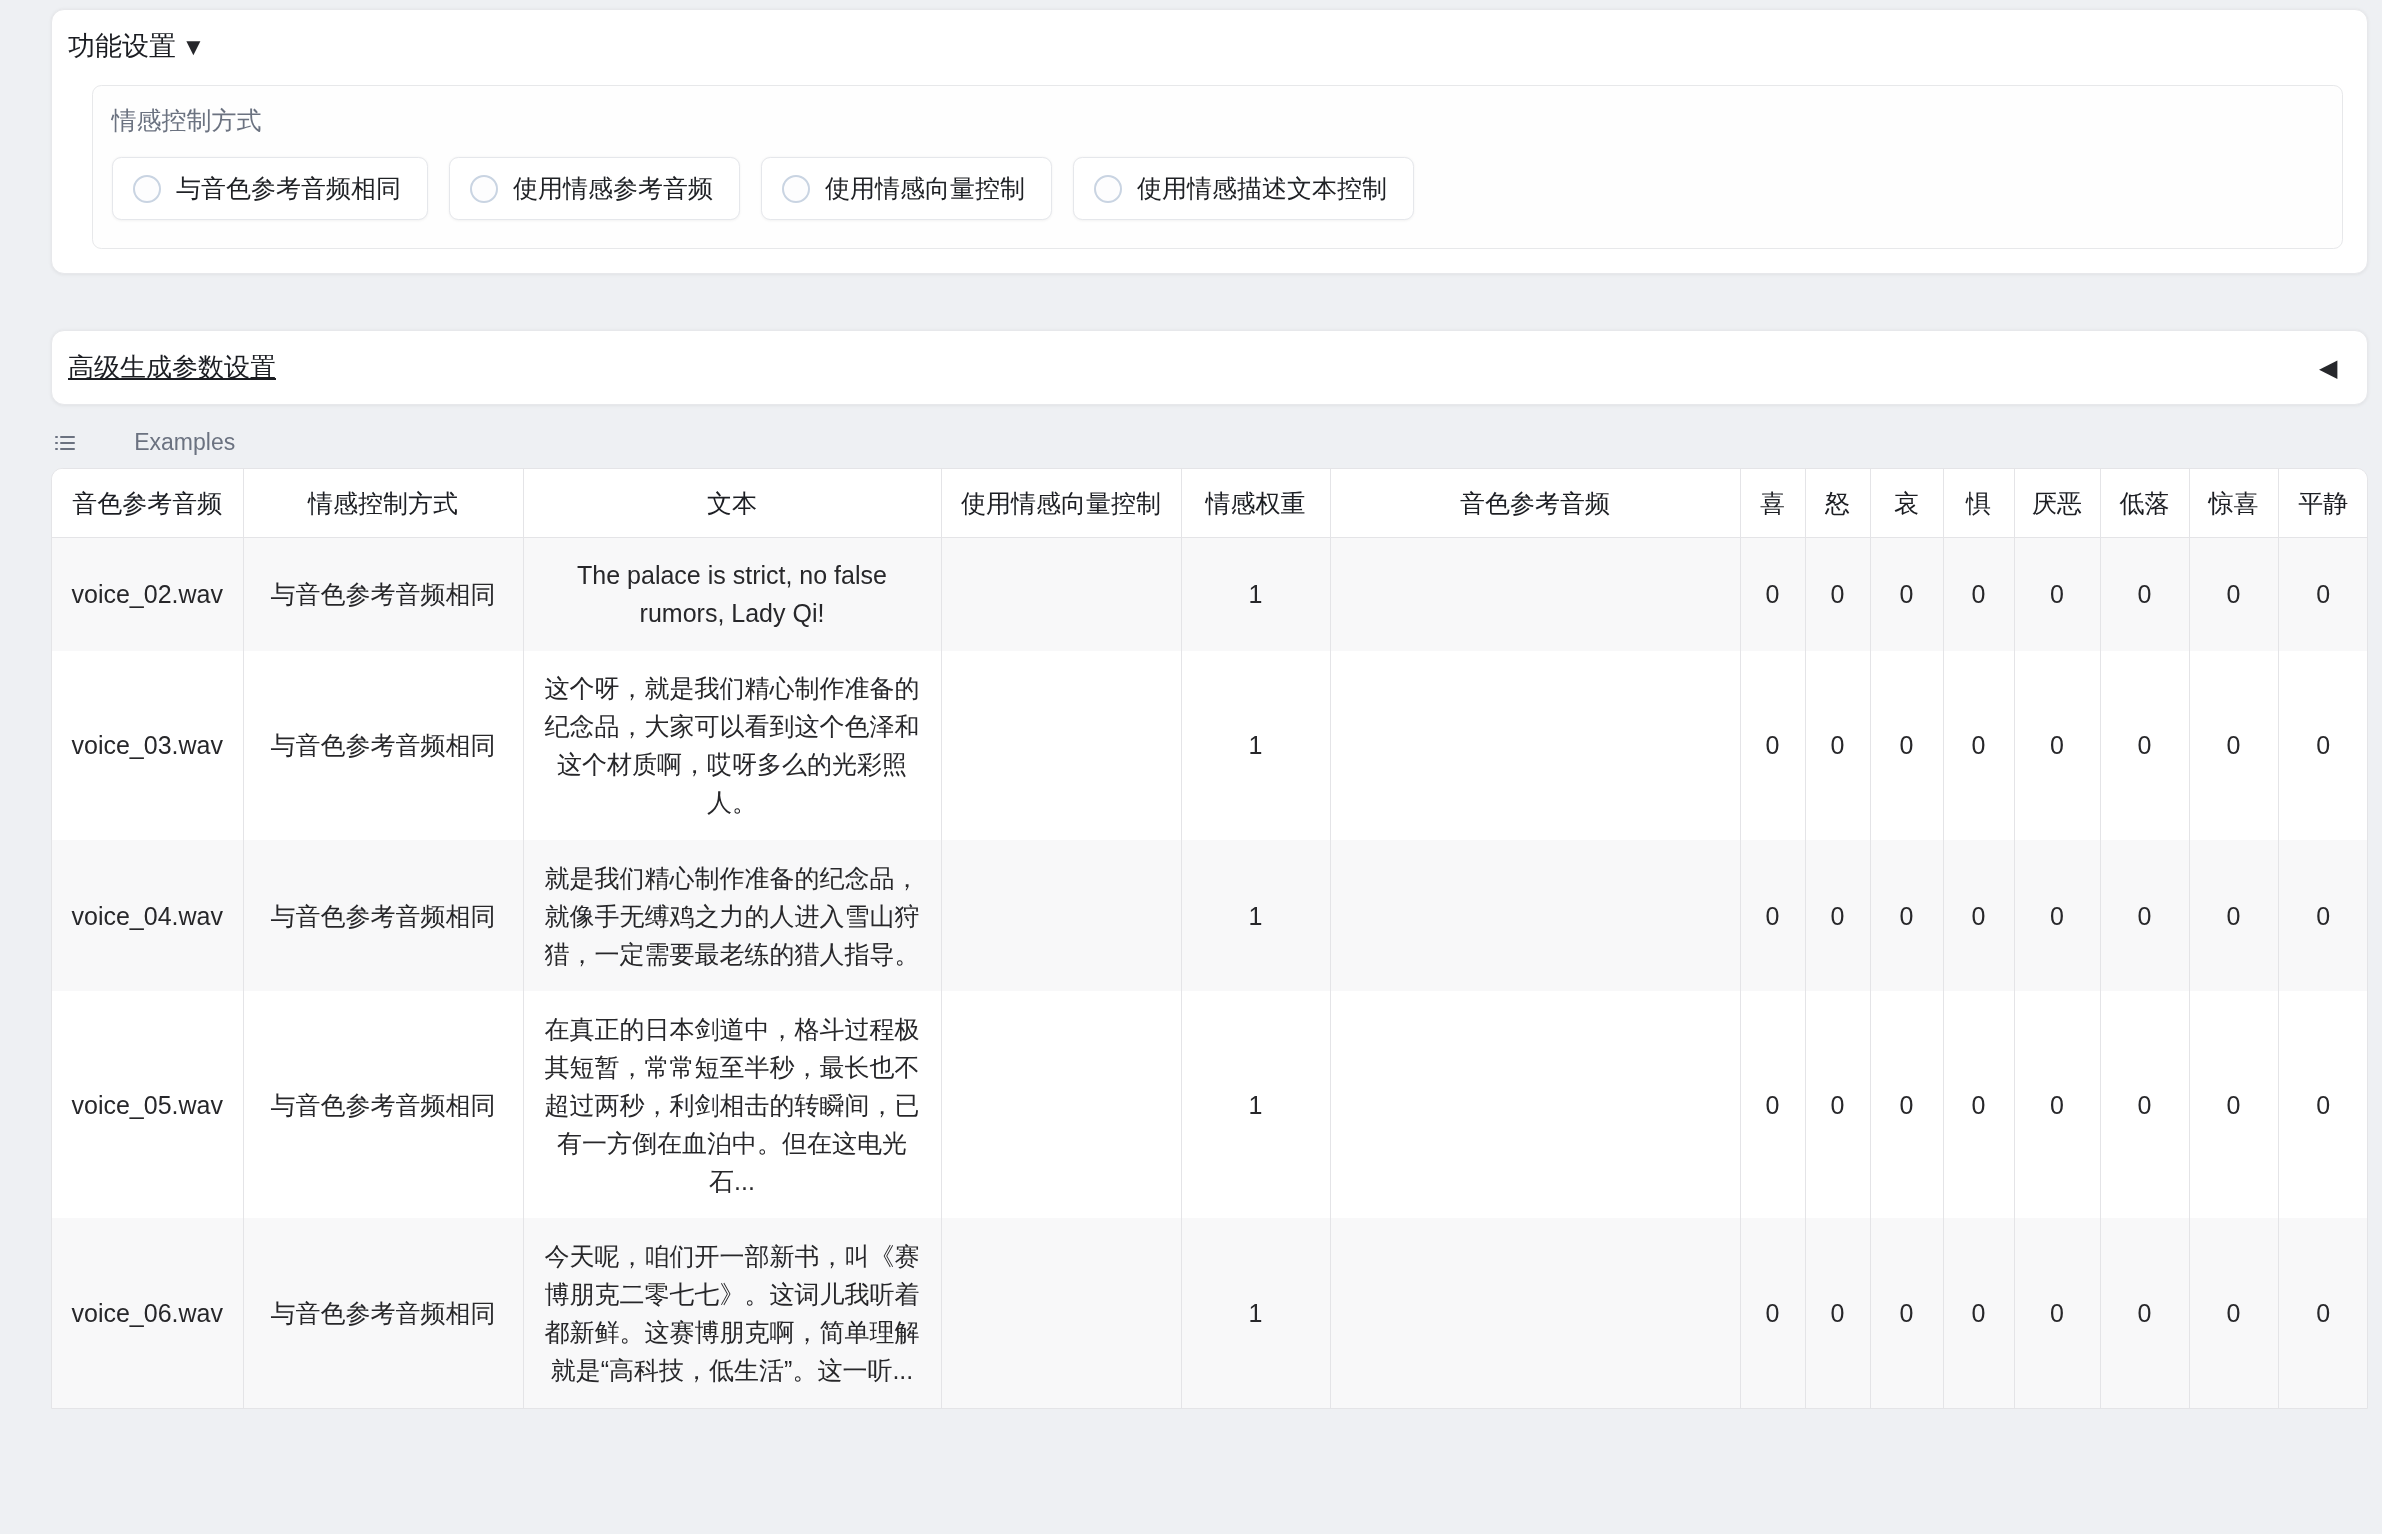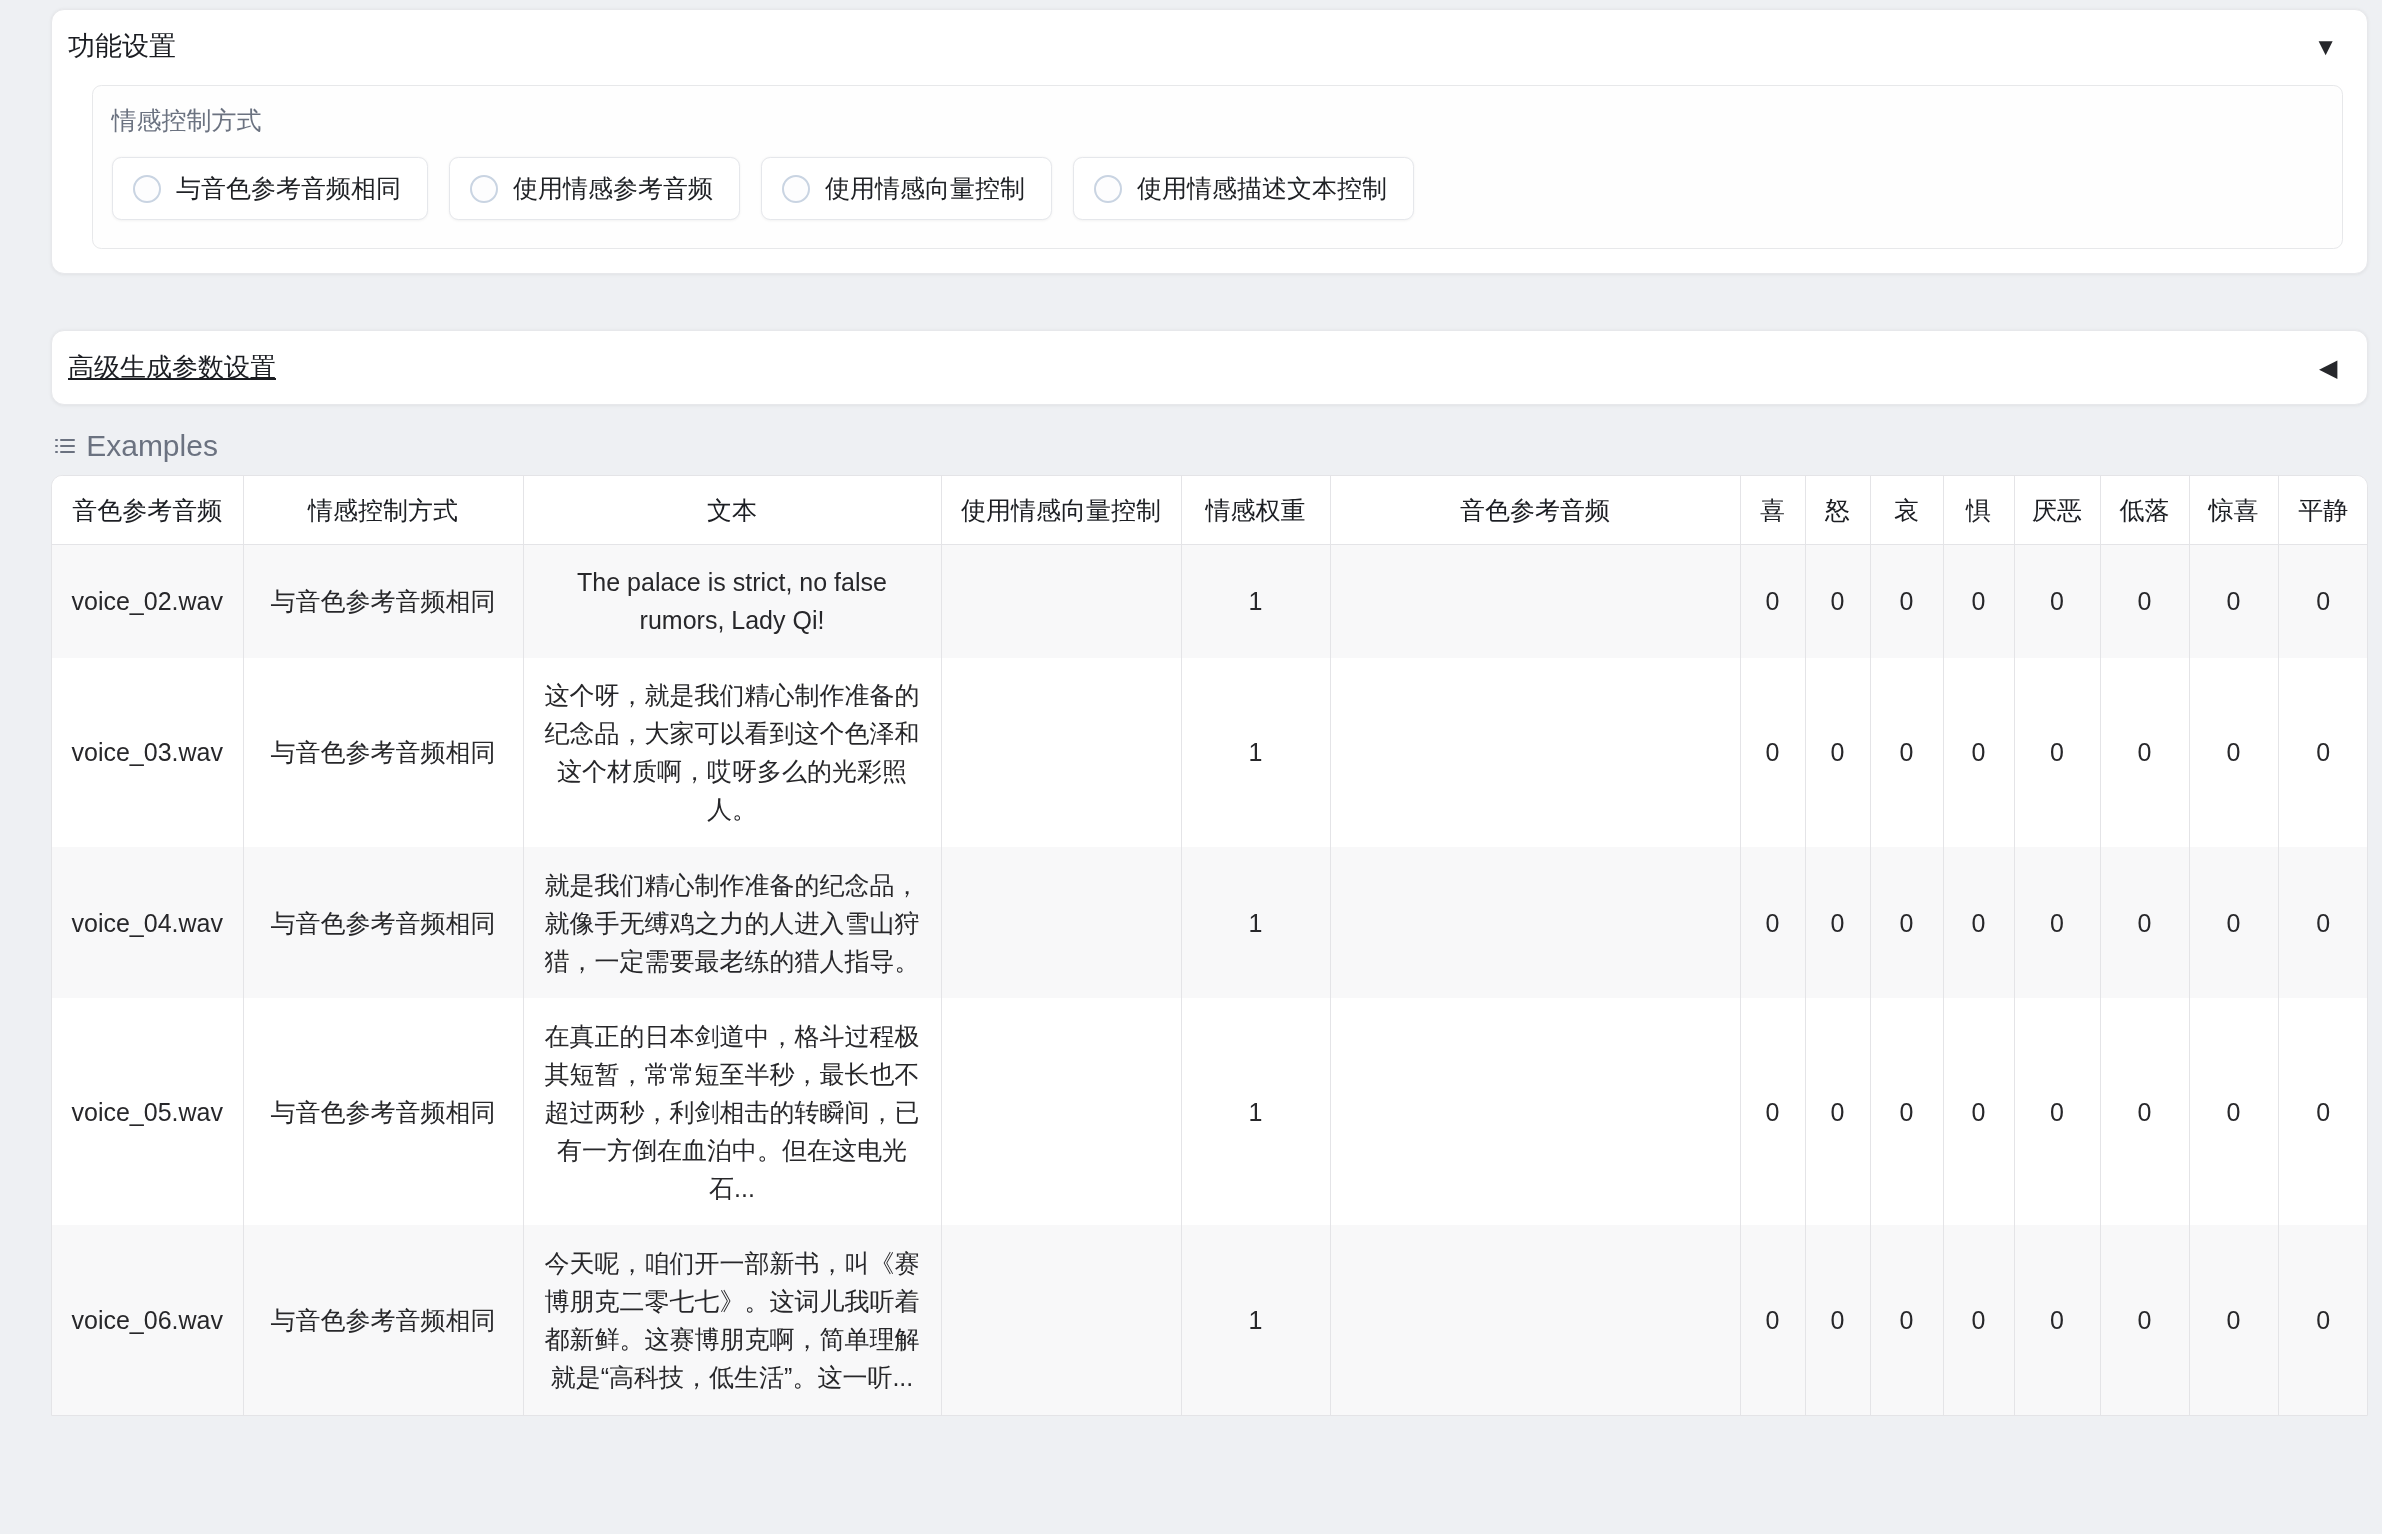--- a/index.html
+++ b/index.html
@@ -14,21 +14,21 @@
 
   
   .panel {
     background: #ffffff;
     border: 0.9px solid #e7e8eb;
     border-radius: 13px;
     box-shadow: 0 0.9px 3.7px rgba(0,0,0,0.06);
   }
   .panel-1 { padding: 17px 24px 24px 16px; }
   .panel-title-row {
-    display: flex; align-items: flex-start; justify-content: space-between;
+    display: flex; align-items: flex-start; justify-content: flex-start;
   }
   .panel-title {
     font-size: 27px; font-weight: 500; color: #1b1d22;
     line-height: 39px;
   }
   .tri-icon {
     font-size: 24px; color: #26272b; line-height: 39px;
     cursor: pointer; user-select: none; padding: 0 5.6px;
   }
   .group-box {
@@ -68,21 +68,21 @@
     justify-content: space-between; padding: 0 24px 0 16px;
   }
   .panel-2 .panel-title { font-size: 26px; text-decoration: underline; }
 
   
   .examples-head {
     display: flex; align-items: center; gap: 9.3px;
     margin: 24px 0 11.2px 1.9px;
   }
   .examples-icon { width: 24px; height: 24px; display: block; }
-  .examples-label { font-size: 30px; color: #6b7280; }
+  .examples-label { font-size: 23px; color: #6b7280; margin-left: 48px; }
 
   .table-wrap {
     background: #ffffff;
     border: 0.9px solid #e4e4e7;
     border-radius: 11.2px 11.2px 0 0;
     overflow: hidden;
   }
   table.examples {
     width: 100%;
     table-layout: fixed;

